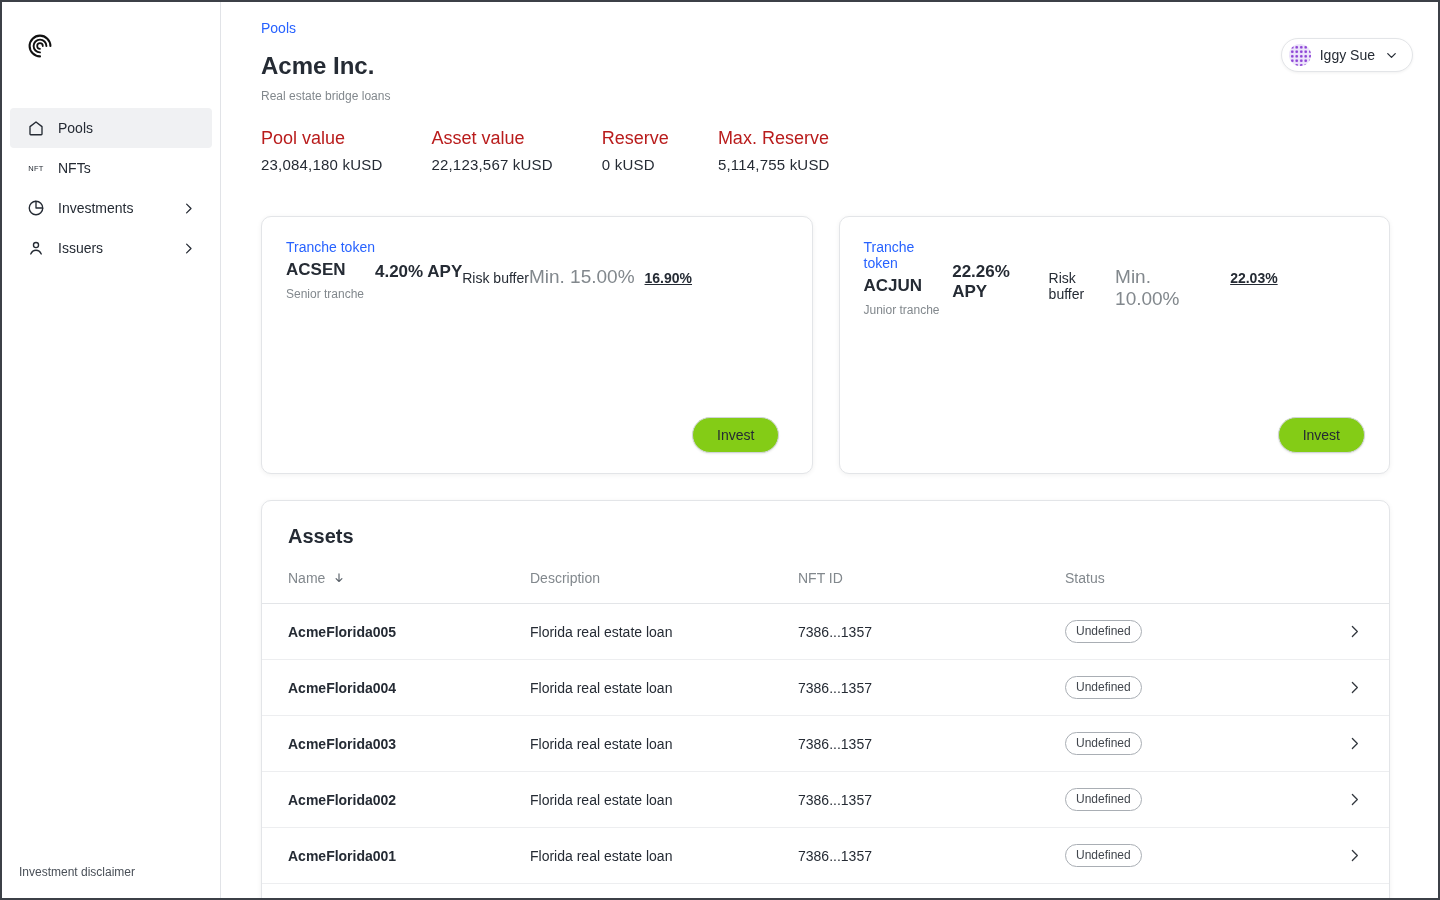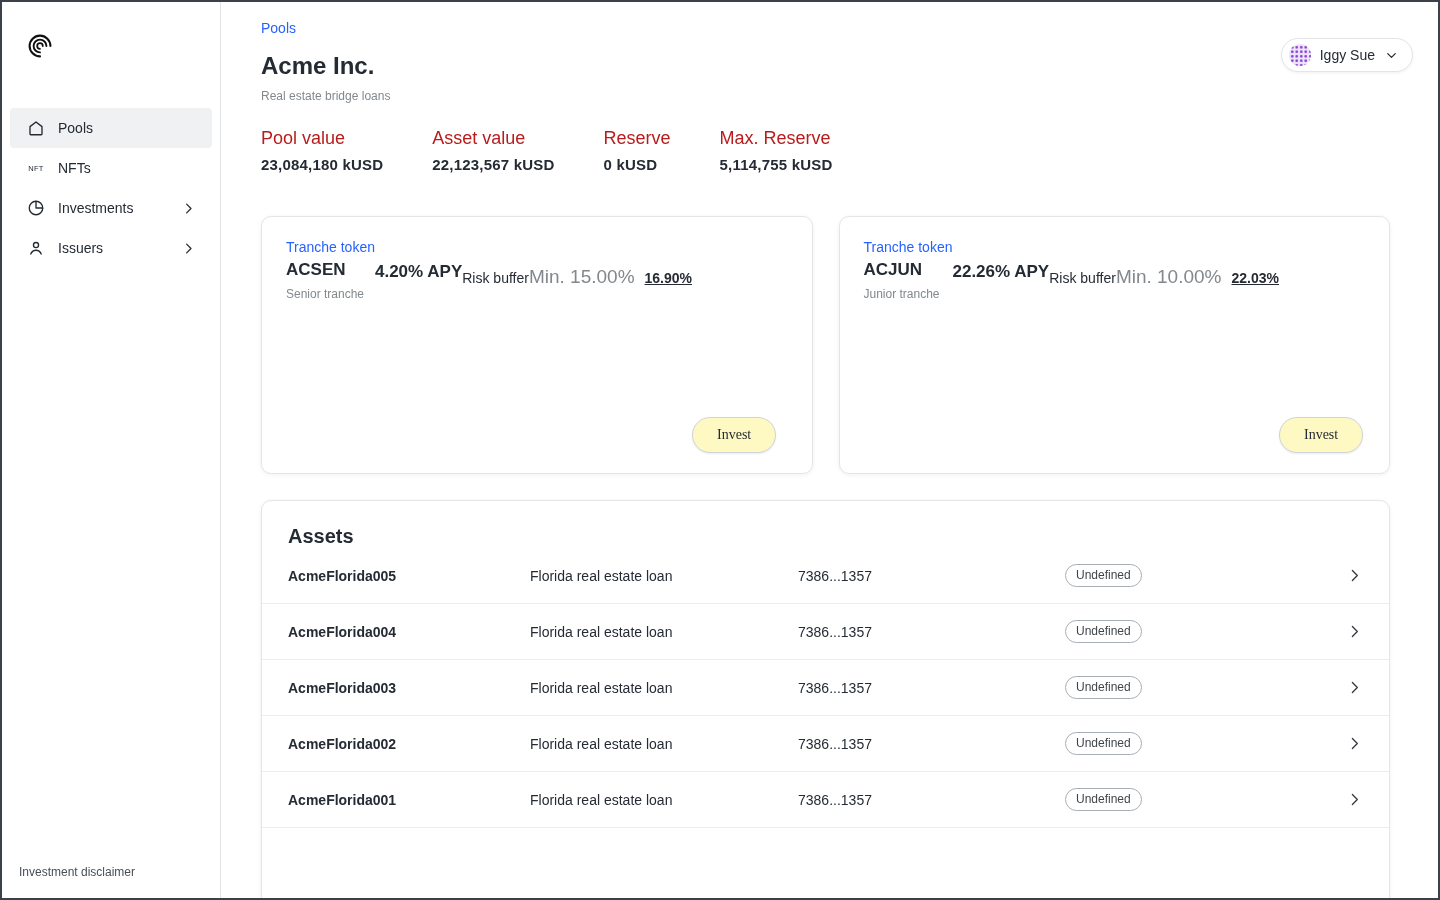--- a/index.html
+++ b/index.html
@@ -33,39 +33,39 @@
     background:#fff; box-shadow:0 1px 3px rgba(0,0,0,.06); cursor:pointer; }
   .avatar { width:22px; height:22px; border-radius:50%;
     background-color:#ede6fb;
     background-image:radial-gradient(#8b3fd4 1.1px, rgba(139,63,212,0) 1.5px);
     background-size:4.5px 4.5px; background-position:1px 1px; flex:none; }
   .chip-chevron { display:flex; color:#252b34; }
 
   
   .stats { display:flex; gap:49px; margin-top:25px; }
   .stat-label { font-size:18px; color:#b91c1c; }
-  .stat-value { font-size:15px; font-weight:700; margin-top:7px; letter-spacing:.2px; }
+  .stat-value { font-size:15px; font-weight:400; margin-top:7px; letter-spacing:.2px; }
 
   
   .tranches { display:flex; gap:26px; margin-top:43px; }
   .tranche-card { flex:1; height:258px; border:1px solid #e3e5e8; border-radius:10px;
     box-shadow:0 1px 5px rgba(0,0,0,.06); padding:22px 24px 20px; display:flex; flex-direction:row; background:#fff; }
   .tranche-head { display:flex; justify-content:space-between; align-items:flex-start; }
   .tranche-label { color:#2762ff; font-size:14px; }
   .tranche-token { font-size:17px; font-weight:700; margin-top:5px; }
   .tranche-type { font-size:12px; color:#82888d; margin-top:7px; }
   .tranche-apy { font-size:17px; font-weight:700; margin-top:23px; }
   .risk-row { display:flex; justify-content:space-between; align-items:baseline; margin-top:27px; }
   .risk-label { font-size:14px; }
   .risk-values { display:flex; align-items:baseline; gap:10px; }
   .risk-min { font-size:19px; color:#82888d; }
   .risk-value { font-size:14px; font-weight:700;text-decoration:underline; }
   .risk-divider { border-bottom:1px solid #d8dbde; margin-top:11px; }
-  .invest-btn { margin-top:auto; align-self:flex-end; border:1px solid #d0d4d8; background:#fef9c3; border-radius:20px;
-    padding:9px 24px; font-size:14px; font-family:Liberation Serif, serif; color:#252b34; cursor:pointer; box-shadow:0 1px 2px rgba(0,0,0,.08); }
+  .invest-btn { margin-top:auto; align-self:flex-end; border:1px solid #d0d4d8; background:#84cc16; border-radius:20px;
+    padding:9px 24px; font-size:14px; font-family:Liberation Sans, sans-serif; color:#252b34; cursor:pointer; box-shadow:0 1px 2px rgba(0,0,0,.08); }
 
   
   .assets-card { margin-top:26px; border:1px solid #e3e5e8; border-radius:10px; box-shadow:0 1px 5px rgba(0,0,0,.06);
     background:#fff; padding-top:24px; height:470px; overflow:hidden; }
   .assets-title { font-size:20px; font-weight:700; padding:0 26px; }
   .tgrid { display:grid; grid-template-columns:242px 268px 267px 1fr 28px; align-items:center; padding:0 26px; }
   .table-header { height:52px; color:#82888d; font-size:14px; border-bottom:1px solid #e3e5e8; margin-top:4px; }
   .th-name { display:flex; align-items:center; gap:7px; cursor:pointer; }
   .sort-icon { display:flex; color:#5c636b; }
   .table-row { height:56px; font-size:14px; border-bottom:1px solid #edeef0; cursor:pointer; }
@@ -213,20 +213,34 @@
         </div>
         <div class="risk-divider"></div>
         <button class="invest-btn">Invest</button>
       </section>
     </div>
 
     
     <section class="assets-card">
       <h2 class="assets-title">Assets</h2>
 
+      <div class="tgrid table-header">
+        <div class="th-name">
+          <span>Name</span>
+          <span class="sort-icon">
+            <svg viewBox="0 0 24 24" width="14" height="14" fill="none" stroke="currentColor" stroke-width="2" stroke-linecap="round" stroke-linejoin="round">
+                <path d="M12 5v13M7 13l5 5 5-5"></path>
+              </svg>
+          </span>
+        </div>
+        <div>Description</div>
+        <div>NFT ID</div>
+        <div>Status</div>
+        <div></div>
+      </div>
 
       <div class="tgrid table-row">
         <div class="cell-name">AcmeFlorida005</div>
         <div>Florida real estate loan</div>
         <div>7386...1357</div>
         <div><span class="badge">Undefined</span></div>
         <div class="row-chevron">
           <svg viewBox="0 0 24 24" width="17" height="17" fill="none" stroke="currentColor" stroke-width="1.8" stroke-linecap="round" stroke-linejoin="round">
               <path d="m9 5 7 7-7 7"></path>
             </svg>

